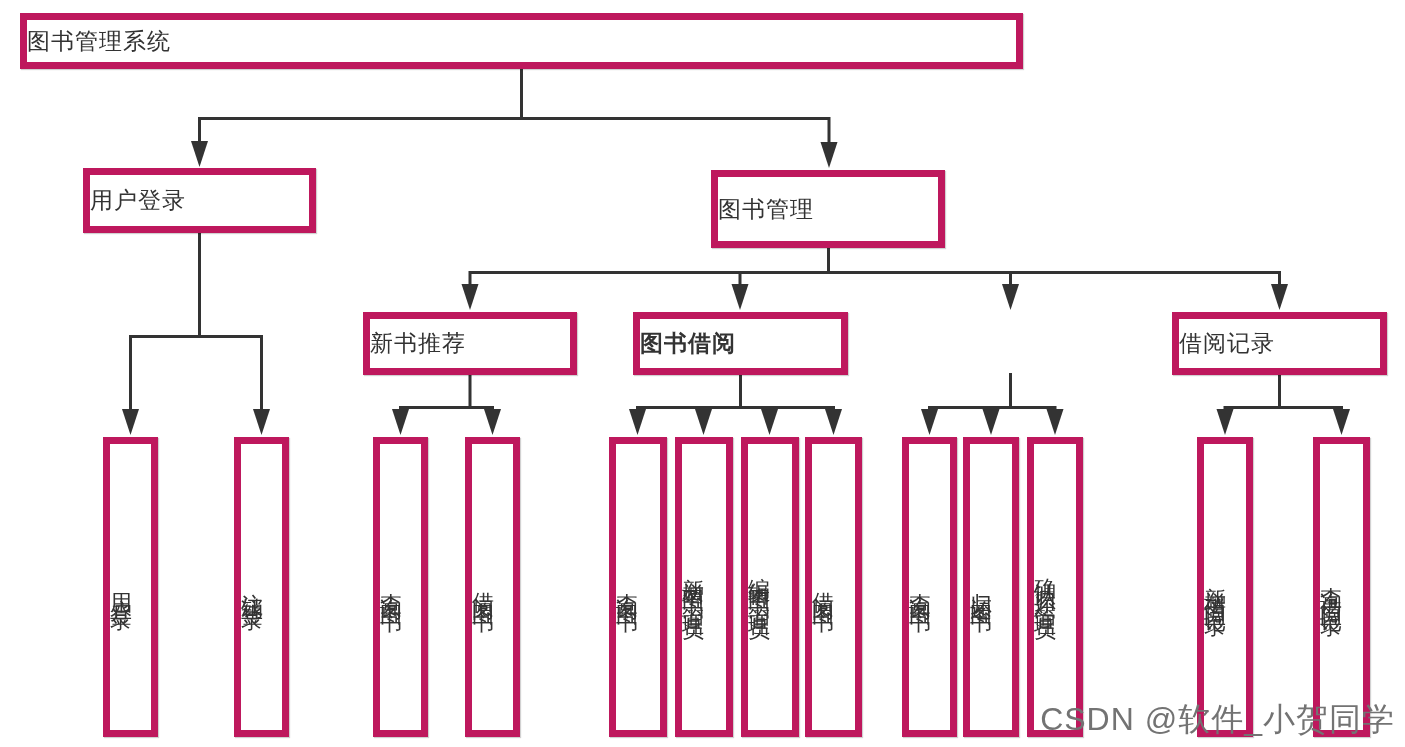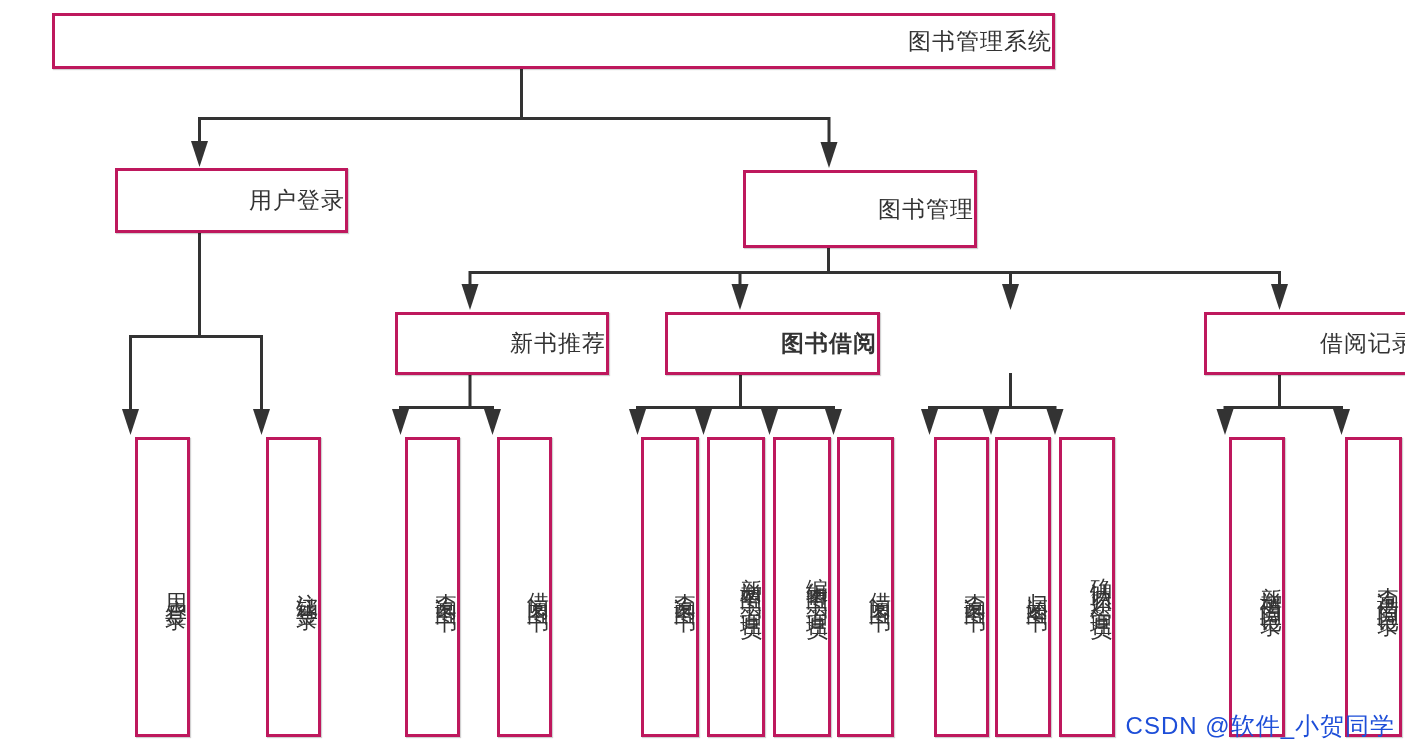--- a/index.html
+++ b/index.html
@@ -13,50 +13,49 @@
     color: #333333;
   }
   .stage svg.connectors {
     position: absolute;
     left: 0; top: 0;
     width: 1405px; height: 747px;
   }
   .node {
     position: absolute;
     box-sizing: border-box;
-    border: 3px solid #be185d;
+    border: 7px solid #be185d;
     background: #ffffff;
     display: flex;
     align-items: center;
-    justify-content: flex-end;
+    justify-content: flex-start;
     box-shadow: 1px 1px 1px rgba(0,0,0,0.18);
-    margin-left: 32px;
   }
   .hbox span {
     font-size: 23px;
     letter-spacing: 1px;
     white-space: nowrap;
     color: #333333;
   }
   .vbox span {
     writing-mode: vertical-rl;
     text-orientation: mixed;
     font-size: 22px;
     letter-spacing: 6px;
     line-height: 1;
     white-space: nowrap;
     color: #333333;
   }
   .watermark {
     position: absolute;
     right: 10px;
     bottom: 5px;
-    font-size: 24px;
+    font-size: 32px;
     letter-spacing: 1px;
-    color: #1d4ed8;
+    color: #737373;
     z-index: 5;
     white-space: nowrap;
   }
 </style>
 </head>
 <body>
 
 <div class="stage">
 
   <svg class="connectors" viewBox="0 0 1405 747" xmlns="http://www.w3.org/2000/svg">

